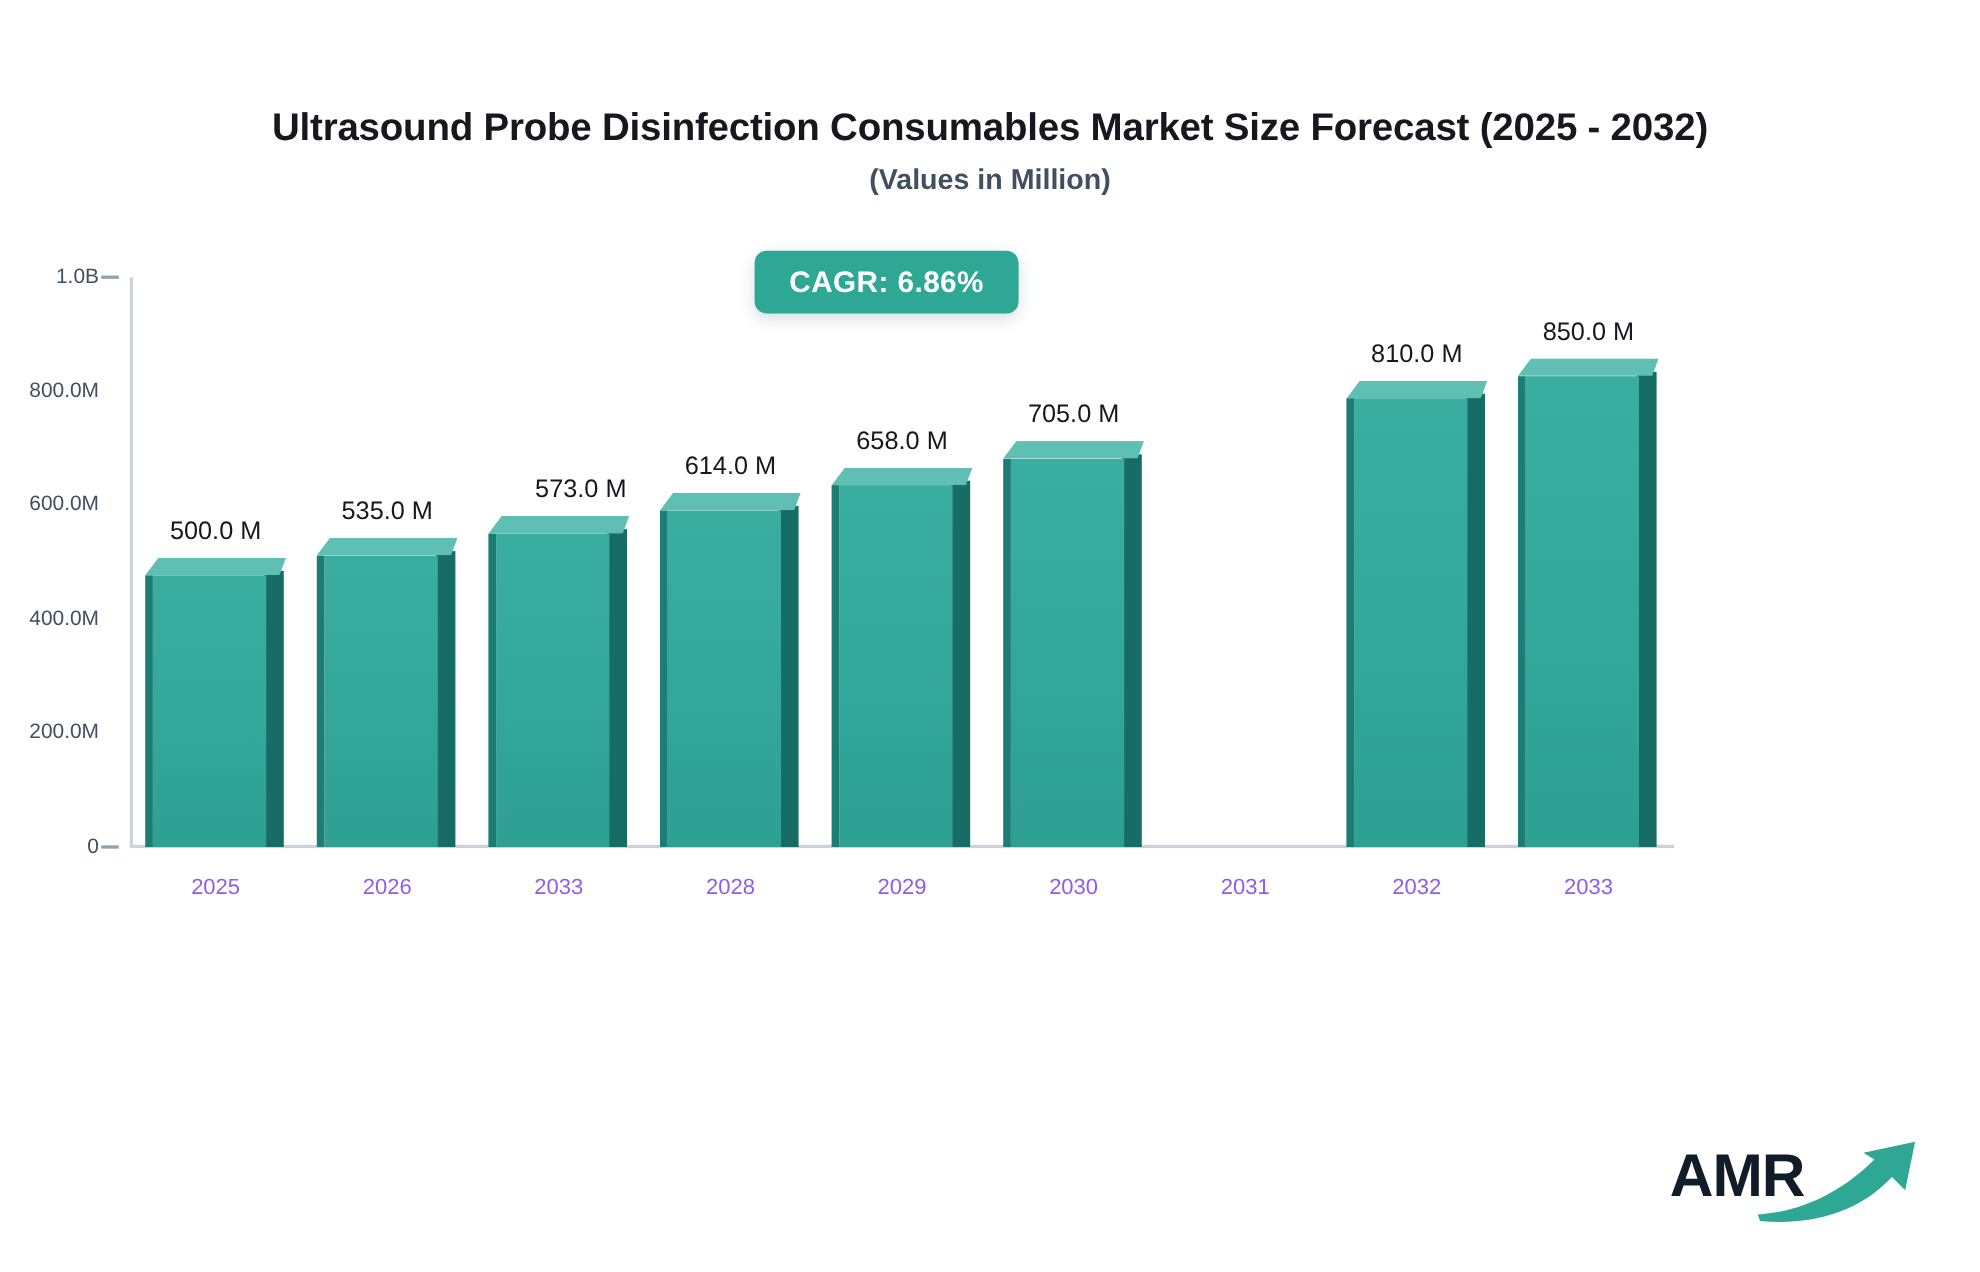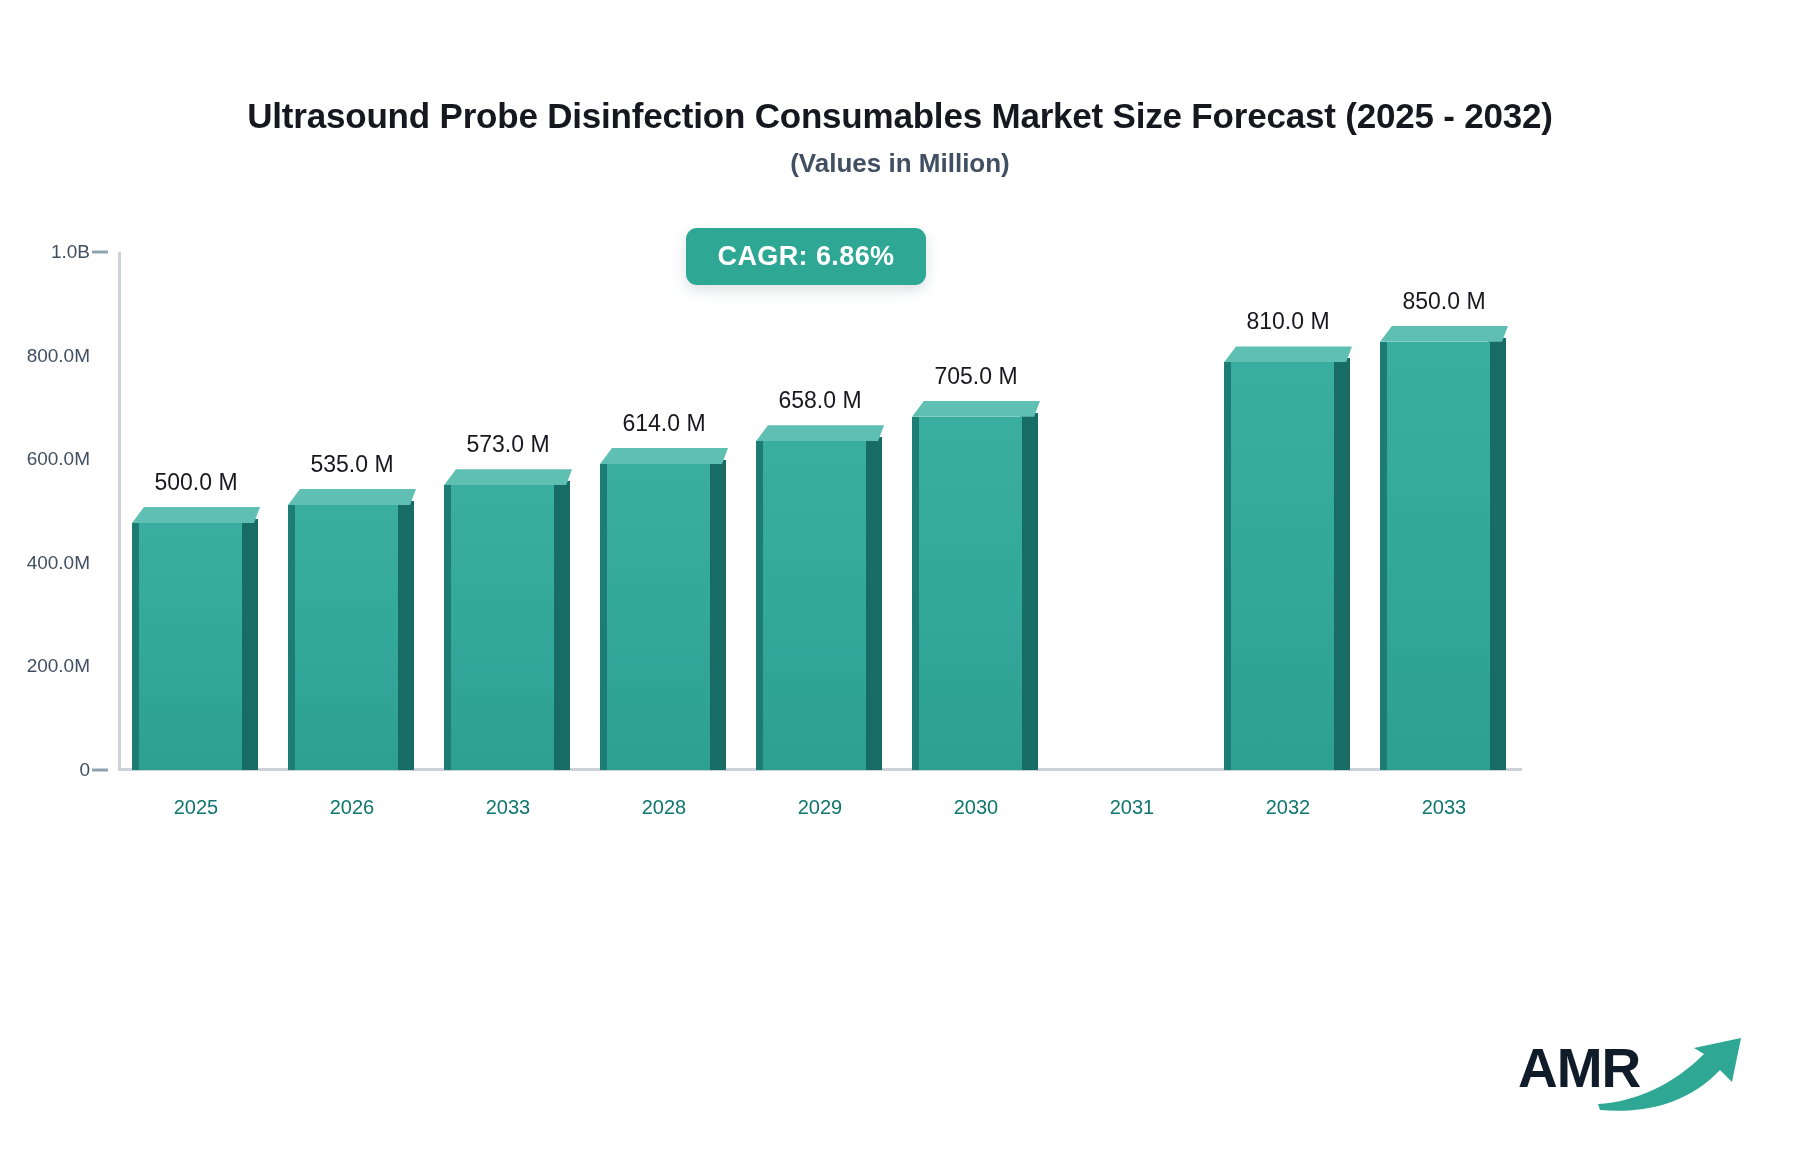--- a/index.html
+++ b/index.html
@@ -80,21 +80,21 @@
   }
   .bar-label{
     position:absolute;
     left:50%;transform:translateX(-50%);
     font-size:23px;color:#17171f;
     white-space:nowrap;
   }
   .xtick-label{
     position:absolute;top:796px;
     text-align:center;
-    font-size:20px;color:#0f766e;
+    font-size:20px;color:#8b5cf6;
     white-space:nowrap;
     transform:translateX(-50%);
   }
 
   
   .logo{
     position:absolute;right:52px;bottom:38px;
     width:230px;height:92px;
   }
   .logo-text{
@@ -148,21 +148,21 @@
         <div class="bar-face" style="height: 247px; width: 110px;"></div>
         <div class="bar-top" style="left: 0px; width: 128px; top: -4px;"></div>
         <div class="bar-label" style="top: -42px;">500.0 M</div>
       </div>
       <div class="bar-group" style="left: 170px; width: 128px; height: 277.13px; text-align: right;">
         <div class="bar-side" style="left: 108px; height: 269.13px;"></div>
         <div class="bar-face" style="height: 265.13px; width: 110px;"></div>
         <div class="bar-top" style="left: 0px; width: 128px; top: -4px;"></div>
         <div class="bar-label" style="top: -42px;">535.0 M</div>
       </div>
-      <div class="bar-group" style="left: 326px; width: 128px; height: 296.814px;">
+      <div class="bar-group" style="left: 326px; width: 128px; height: 296.814px; padding-left: 40px;">
         <div class="bar-side" style="left: 108px; height: 288.814px;"></div>
         <div class="bar-face" style="height: 284.814px; width: 110px;"></div>
         <div class="bar-top" style="left: 0px; width: 128px; top: -4px;"></div>
         <div class="bar-label" style="top: -42px;">573.0 M</div>
       </div>
       <div class="bar-group" style="left: 482px; width: 128px; height: 318.052px;">
         <div class="bar-side" style="left: 108px; height: 310.052px;"></div>
         <div class="bar-face" style="height: 306.052px; width: 110px;"></div>
         <div class="bar-top" style="left: 0px; width: 128px; top: -4px;"></div>
         <div class="bar-label" style="top: -42px;">614.0 M</div>

